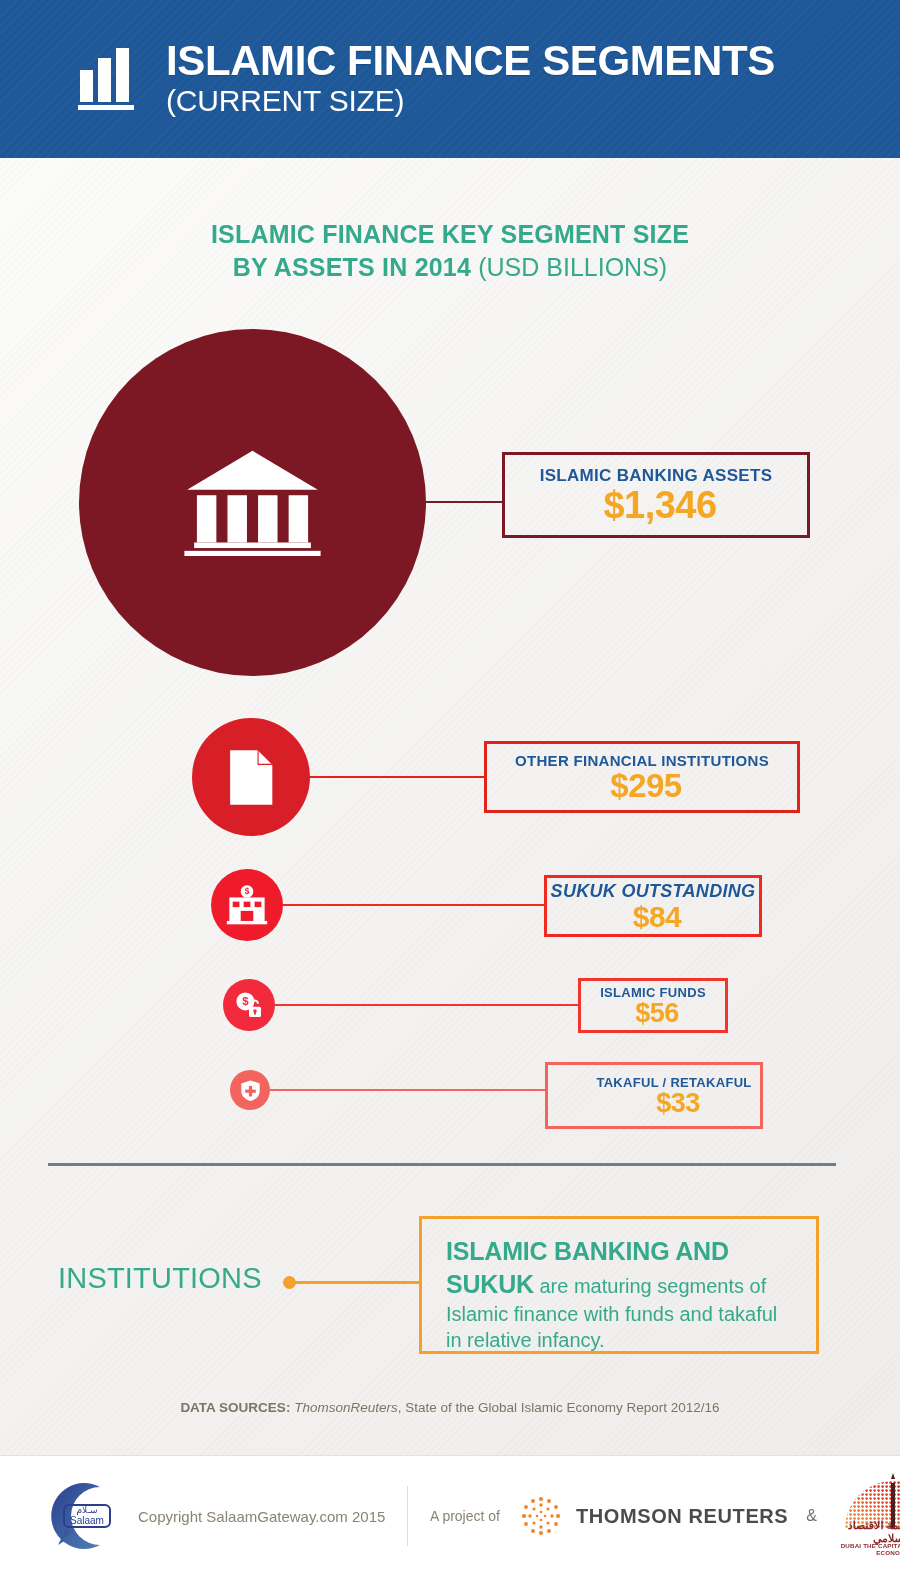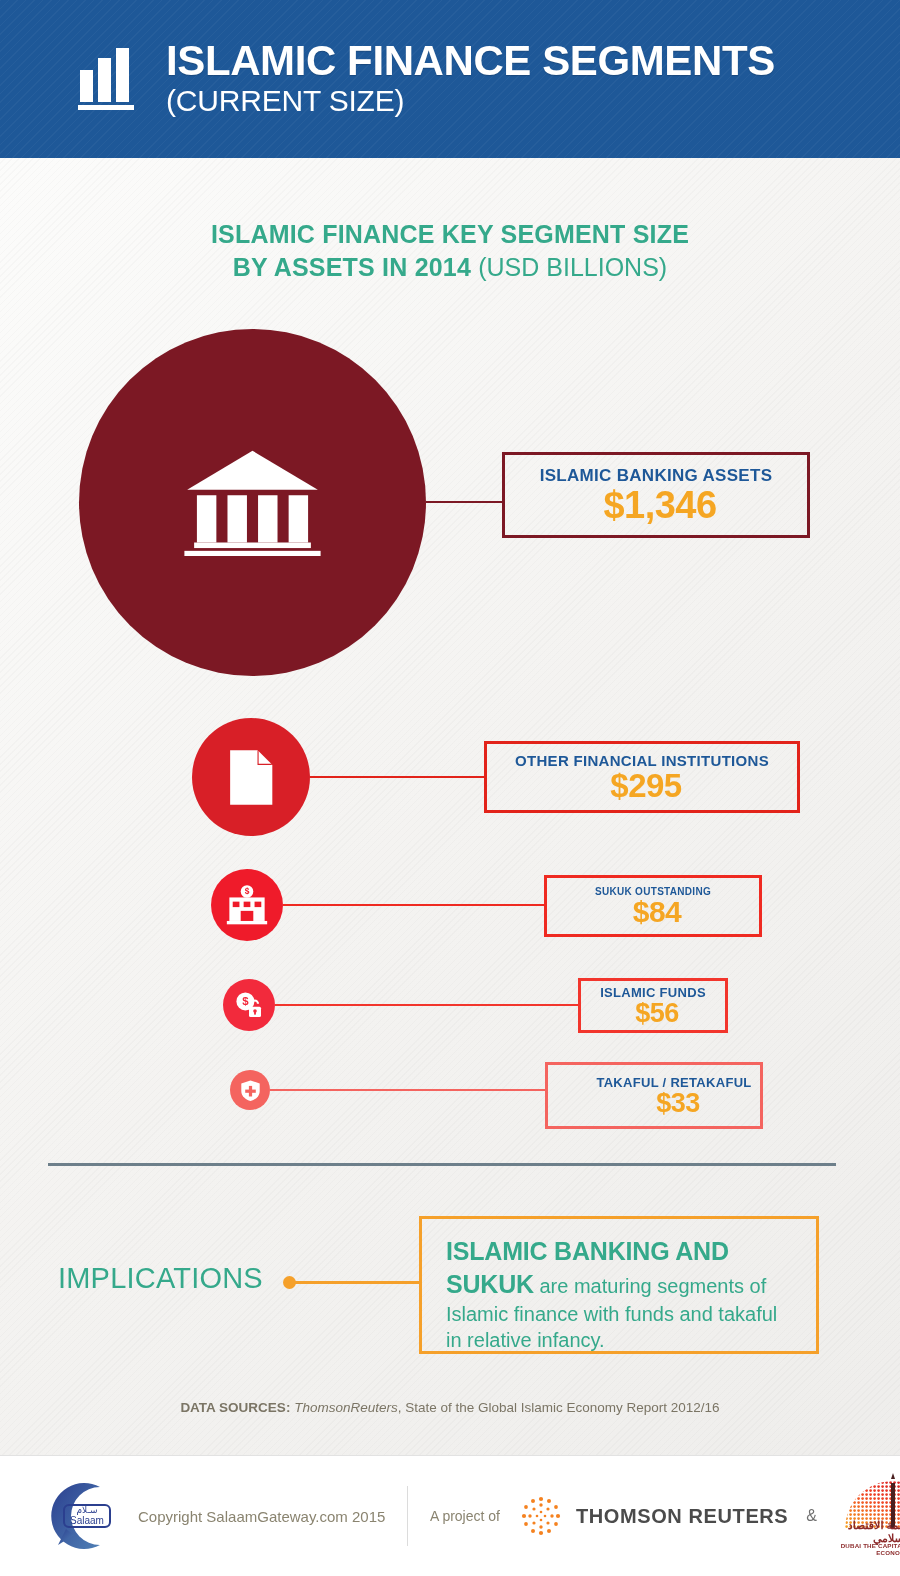--- a/index.html
+++ b/index.html
@@ -303,21 +303,21 @@
         <rect x="16" y="42" width="16" height="13"></rect>
         <rect x="42" y="42" width="16" height="13"></rect>
         <rect x="68" y="42" width="16" height="13"></rect>
         <rect x="35" y="64" width="30" height="24"></rect>
       </g>
           </svg>
         </span>
       </div>
       <div class="connector" style="left: 283px; top: 904px; width: 261px; background: rgb(239, 42, 33);"></div>
       <div class="databox" style="left: 544px; top: 875px; width: 218px; height: 62px; border-width: 3px; border-color: rgb(239, 42, 33);">
-        <div class="db-label" style="font-size: 10px;">SUKUK OUTSTANDING</div>
+        <div class="db-label" style="font-size: 18px; font-style: italic;">SUKUK OUTSTANDING</div>
         <div class="db-value" style="font-size: 30px;">$84</div>
       </div>
       <div class="circle" style="left: 223px; top: 979px; width: 52px; height: 52px; background: rgb(242, 42, 60);">
         <span style="display: flex; align-items: center; justify-content: center;">
           <svg width="30" height="30" viewBox="0 0 100 100">
       <circle cx="38" cy="38" r="30" fill="#fff"></circle>
       <text x="38" y="50" text-anchor="middle" font-family="'Liberation Sans',sans-serif" font-size="38" font-weight="bold" fill="#f22a3c">$</text>
       <path d="M58 56 V46 a11 11 0 0 1 22 0" fill="none" stroke="#fff" stroke-width="7"></path>
       <rect x="50" y="56" width="40" height="34" rx="5" fill="#fff"></rect>
       <circle cx="70" cy="70" r="6" fill="#f22a3c"></circle>
@@ -341,21 +341,21 @@
       </div>
       <div class="connector" style="left: 270px; top: 1089px; width: 275px; background: rgb(244, 100, 95);"></div>
       <div class="databox" style="left: 545px; top: 1062px; width: 218px; height: 67px; border-width: 3px; border-color: rgb(244, 100, 95); padding-left: 40px;">
         <div class="db-label" style="font-size: 13px;">TAKAFUL / RETAKAFUL</div>
         <div class="db-value" style="font-size: 27px;">$33</div>
       </div>
     </div>
 
   <div class="divider"></div>
 
-  <div class="impl-label">IMPLICATIONS</div>
+  <div class="impl-label">INSTITUTIONS</div>
   <div class="impl-dot"></div>
   <div class="impl-line"></div>
   <div class="impl-box">
     <div class="impl-text"><b>ISLAMIC BANKING AND SUKUK</b><span> are maturing segments of Islamic finance with funds and takaful in relative infancy.</span></div>
   </div>
 
   <div class="sources">
     <b>DATA SOURCES:</b>
     <i>ThomsonReuters</i><span>, State of the Global Islamic Economy Report 2012/16</span>
   </div>

